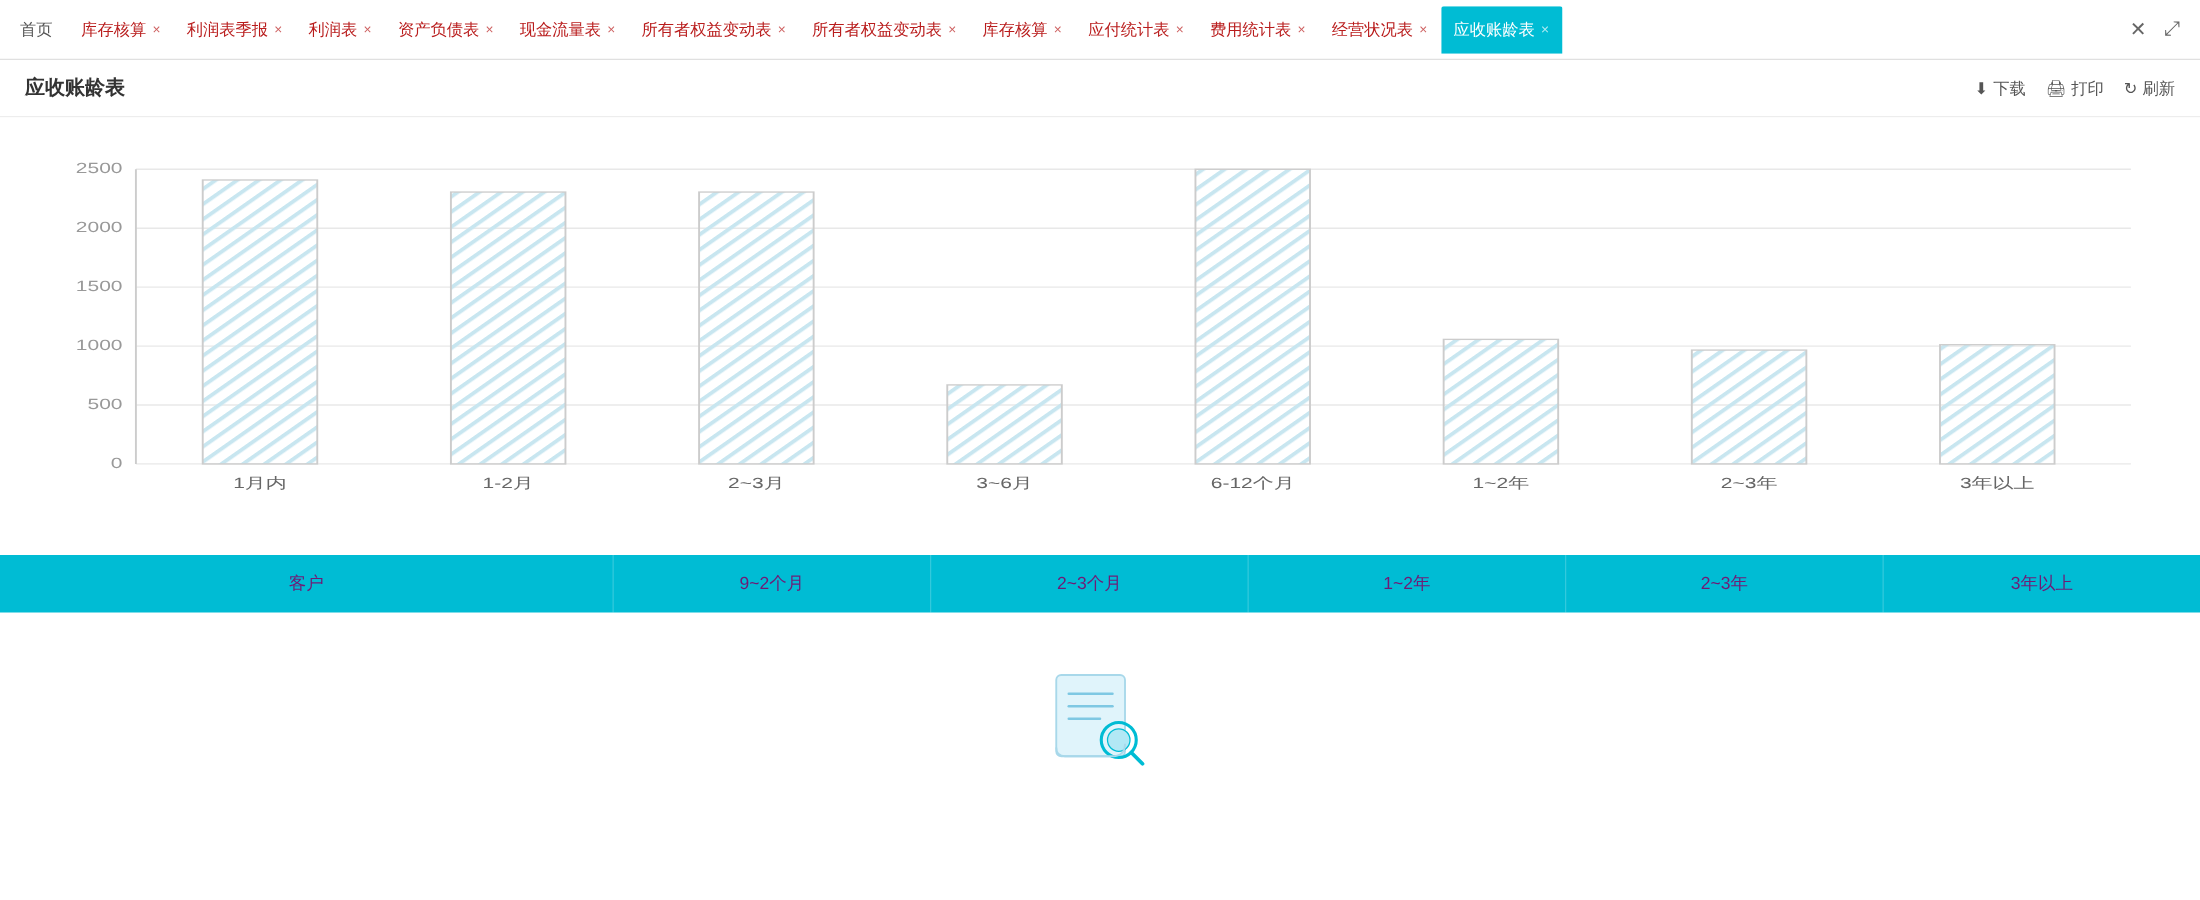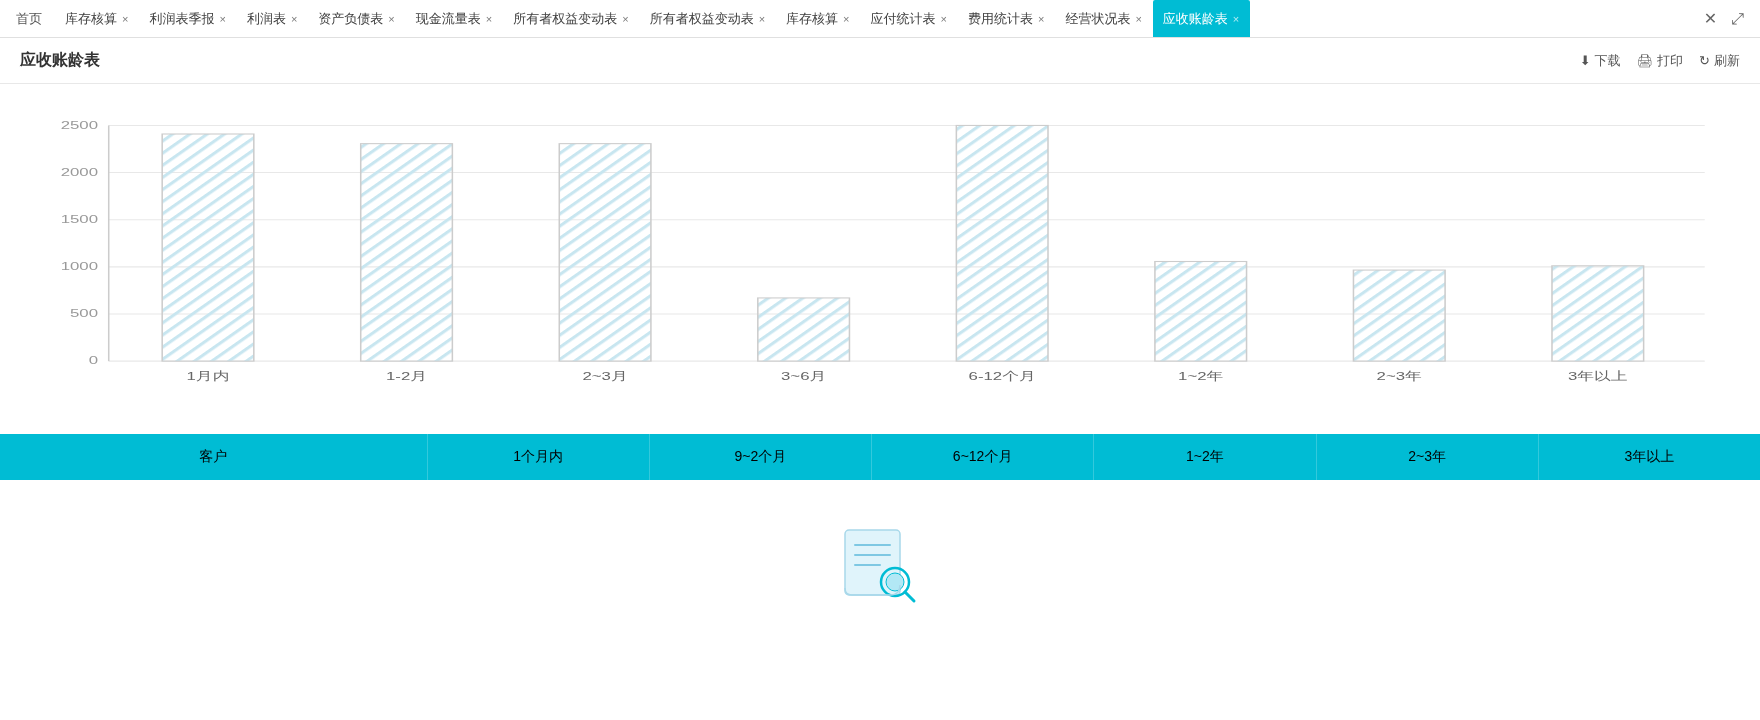--- a/index.html
+++ b/index.html
@@ -4,34 +4,34 @@
   <style>
     * { box-sizing: border-box; margin: 0; padding: 0; }
     body { font-family: "Microsoft YaHei", "PingFang SC", sans-serif; font-size: 13px; background: #f5f5f5; color: #333; overflow-x: hidden; }
 
     
     .tab-bar {
       display: flex;
       align-items: center;
       background: #fff;
       border-bottom: 1px solid #e0e0e0;
-      height: 38px;
+      height: 48px;
       padding: 0 4px;
       overflow-x: auto;
       white-space: nowrap;
     }
     .tab-bar::-webkit-scrollbar { display: none; }
     .tab-item {
       display: inline-flex;
       align-items: center;
       padding: 0 10px;
       height: 38px;
       cursor: pointer;
       font-size: 13px;
-      color: #404040;
+      color: #b91c1c;
       border-right: 1px solid transparent;
       flex-shrink: 0;
     }
     .tab-item.active {
       background: #00bcd4;
       color: #fff;
       border-radius: 2px 2px 0 0;
     }
     .tab-item .tab-close {
       margin-left: 5px;
@@ -114,21 +114,21 @@
     }
     .chart-svg {
       width: 100%;
       height: 100%;
     }
 
     
     .table-header {
       display: flex;
       background: #00bcd4;
-      color: #000000;
+      color: #701a75;
       font-size: 14px;
       font-weight: 500;
     }
     .table-header-cell {
       flex: 1;
       text-align: center;
       padding: 14px 8px;
       border-right: 1px solid rgba(255,255,255,0.2);
     }
     .table-header-cell:first-child { flex: 2; }
@@ -290,23 +290,22 @@
         <text x="890" y="258" font-size="11" fill="#666" text-anchor="middle">2~3年</text>
 
         <rect x="990" y="151" width="60" height="89" class="hatch-bar"></rect>
         <text x="1020" y="258" font-size="11" fill="#666" text-anchor="middle">3年以上</text>
       </svg>
     </div>
   </div>
 
   <div class="table-header" id="table-header-row">
   <div class="table-header-cell">客户</div>
-      <div class="table-header-cell">1个月内</div>
       <div class="table-header-cell">9~2个月</div>
-      <div class="table-header-cell">6~12个月</div>
+      <div class="table-header-cell">2~3个月</div>
       <div class="table-header-cell">1~2年</div>
       <div class="table-header-cell">2~3年</div>
       <div class="table-header-cell">3年以上</div>
     </div>
 
   <div class="empty-state">
     <div class="empty-icon">
       
       <svg viewBox="0 0 100 90" xmlns="http://www.w3.org/2000/svg">
 

